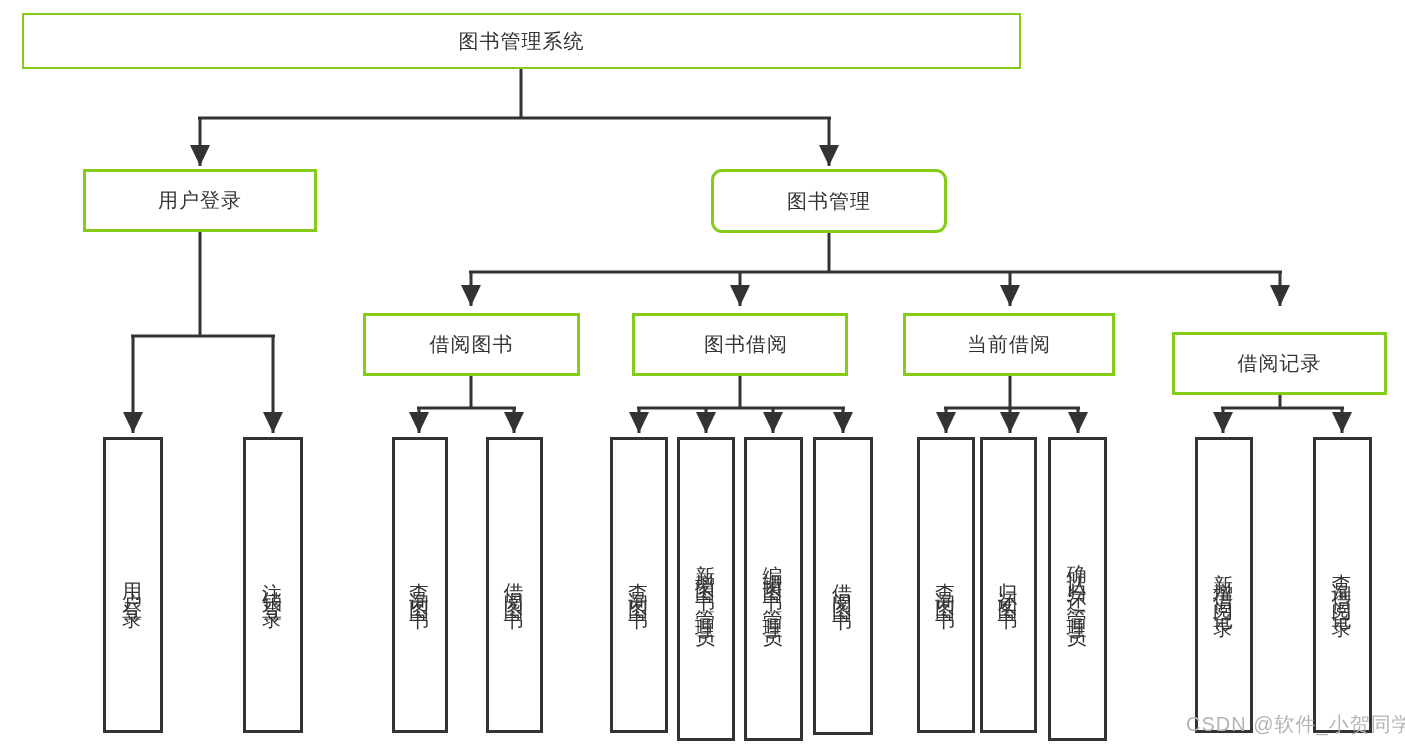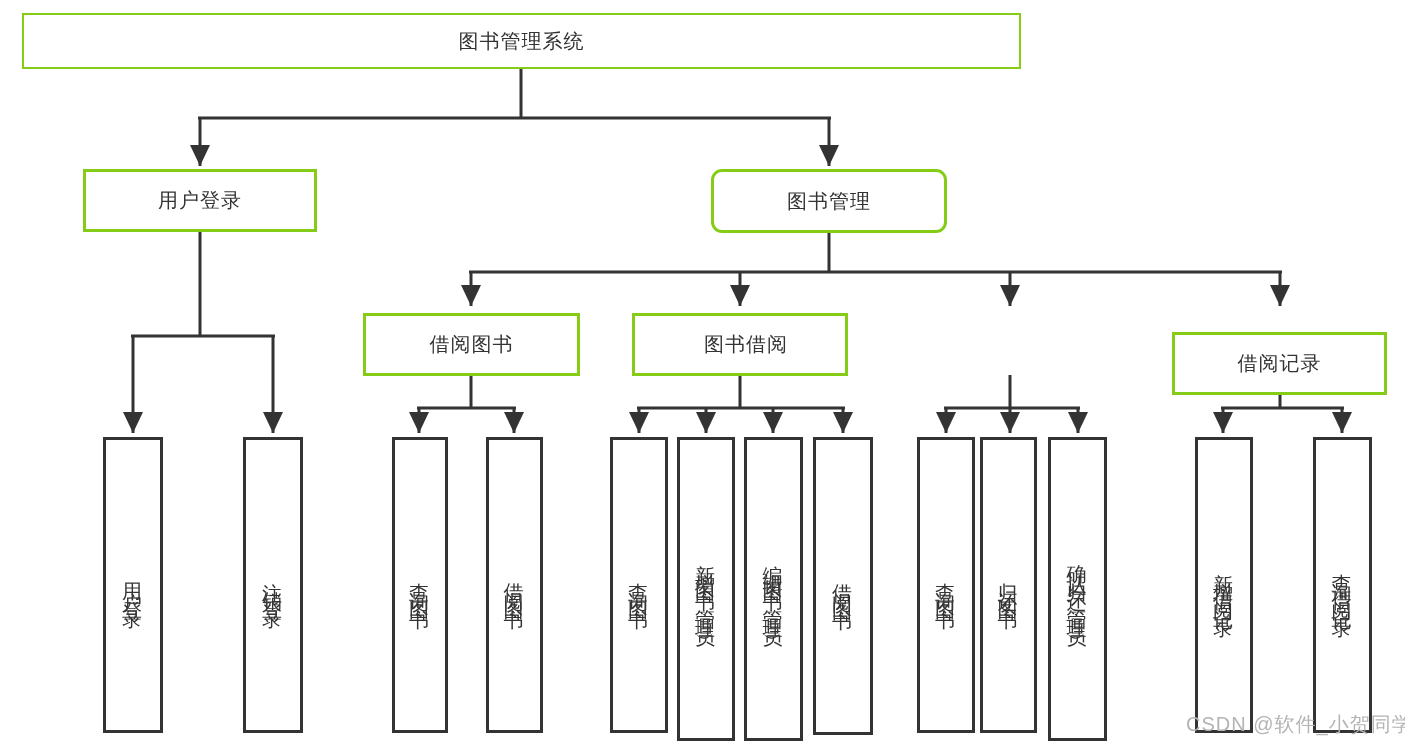--- a/index.html
+++ b/index.html
@@ -113,20 +113,21 @@
     </g>
   </svg>
 
   <div class="hnode root" style="left:22px;top:13px;width:999px;height:56px;">图书管理系统</div>
 
   <div class="hnode" style="left:83px;top:169px;width:234px;height:63px;">用户登录</div>
   <div class="hnode" style="left:711px;top:169px;width:236px;height:64px;border-radius:11px;">图书管理</div>
 
   <div class="hnode" style="left:363px;top:313px;width:217px;height:63px;">借阅图书</div>
   <div class="hnode" style="left:632px;top:313px;width:216px;height:63px;padding-left:12px;">图书借阅</div>
+  <div class="hnode" style="left:903px;top:313px;width:212px;height:63px;">当前借阅</div>
   <div class="hnode" style="left:1172px;top:332px;width:215px;height:63px;">借阅记录</div>
 
   <div class="vnode" style="left:103px;top:437px;width:60px;height:296px;">用户登录</div>
   <div class="vnode" style="left:243px;top:437px;width:60px;height:296px;">注销登录</div>
 
   <div class="vnode" style="left:392px;top:437px;width:56px;height:296px;">查询图书</div>
   <div class="vnode" style="left:486px;top:437px;width:57px;height:296px;">借阅图书</div>
 
   <div class="vnode" style="left:610px;top:437px;width:58px;height:296px;">查询图书</div>
   <div class="vnode" style="left:677px;top:437px;width:58px;height:304px;">新增图书（管理员）</div>

